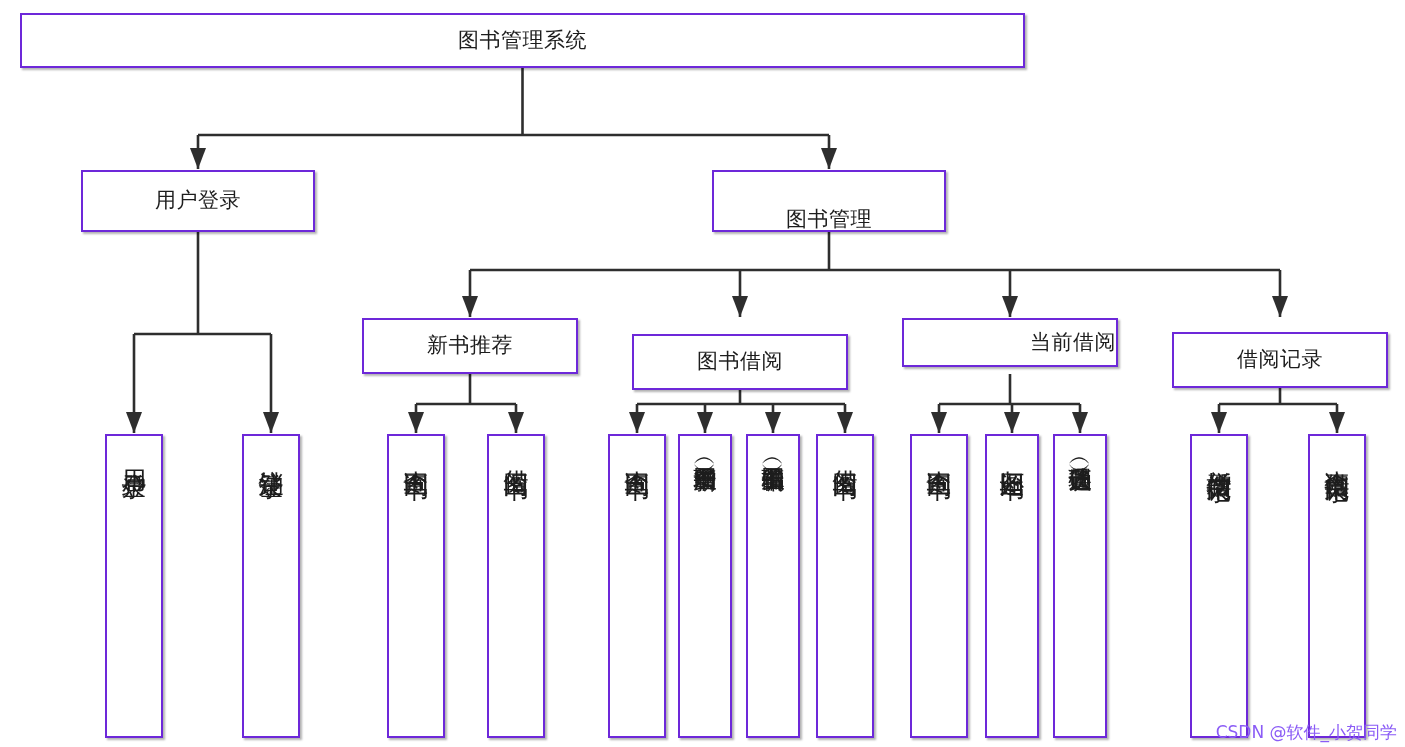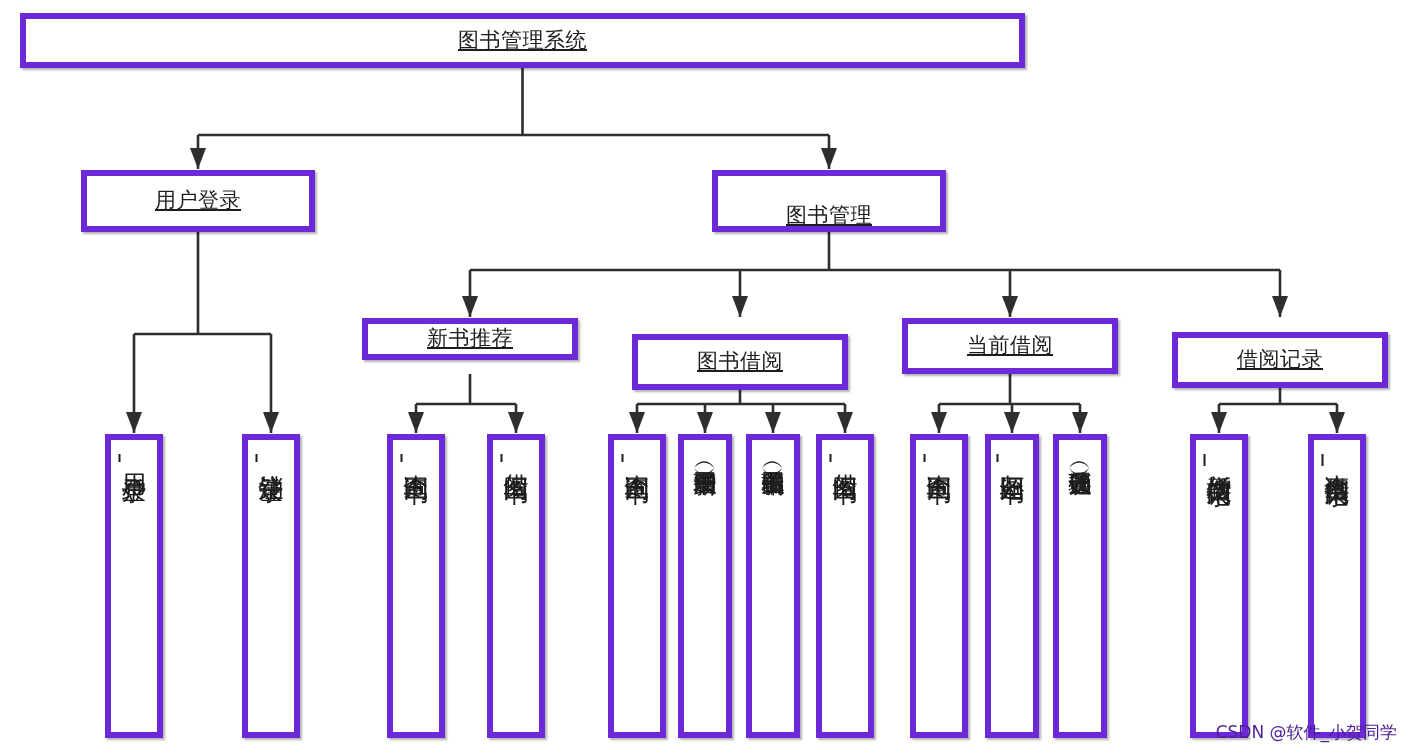--- a/index.html
+++ b/index.html
@@ -21,28 +21,27 @@
     position: absolute;
     left: 0;
     top: 0;
     width: 1405px;
     height: 747px;
   }
   .node {
     position: absolute;
     box-sizing: border-box;
     background: #ffffff;
-    border: 6px solid #6d28d9;
+    border: 2px solid #6d28d9;
     box-shadow: 2px 2px 2px rgba(0,0,0,0.30);
     display: flex;
     align-items: center;
     justify-content: center;
     color: #1d1d1d;
     z-index: 2;
-    text-decoration: underline;
   }
   .node .label {
     display: block;
     text-align: center;
     line-height: 1.02;
     white-space: nowrap;
   }
   .node.horizontal .label {
     font-size: 21px;
     letter-spacing: 0.5px;
@@ -60,21 +59,21 @@
   }
   .node.vertical.tight .label {
     font-size: 23px;
     letter-spacing: 0px;
   }
   #watermark {
     position: absolute;
     right: 8px;
     bottom: 3px;
     font-size: 17px;
-    color: #4c1d95;
+    color: #8b5cf6;
     z-index: 5;
     white-space: nowrap;
     font-family: "DejaVu Sans", "Liberation Sans", sans-serif;
   }
 </style>
 </head>
 <body>
 
 <div id="canvas">
   <svg id="edges" viewBox="0 0 1405 747">
@@ -134,27 +133,27 @@
   <div id="nodes">
       <div class="node horizontal" style="left: 20px; top: 13px; width: 1005px; height: 55px;">
         <span class="label">图书管理系统</span>
       </div>
       <div class="node horizontal" style="left: 81px; top: 170px; width: 234px; height: 62px;">
         <span class="label">用户登录</span>
       </div>
       <div class="node horizontal" style="left: 712px; top: 170px; width: 234px; height: 62px; align-items: flex-end;">
         <span class="label">图书管理</span>
       </div>
-      <div class="node horizontal" style="left: 362px; top: 318px; width: 216px; height: 42px;">
+      <div class="node horizontal" style="left: 362px; top: 318px; width: 216px; height: 56px;">
         <span class="label">新书推荐</span>
       </div>
       <div class="node horizontal" style="left: 632px; top: 318px; width: 216px; height: 56px; margin-top: 16px;">
         <span class="label">图书借阅</span>
       </div>
-      <div class="node horizontal" style="left: 902px; top: 318px; width: 216px; height: 56px;">
+      <div class="node horizontal" style="left: 902px; top: 318px; width: 216px; height: 49px; justify-content: flex-end;">
         <span class="label">当前借阅</span>
       </div>
       <div class="node horizontal" style="left: 1172px; top: 332px; width: 216px; height: 56px;">
         <span class="label">借阅记录</span>
       </div>
       <div class="node vertical" style="left: 105px; top: 434px; width: 58px; height: 304px;">
         <span class="label">用户登录</span>
       </div>
       <div class="node vertical" style="left: 242px; top: 434px; width: 58px; height: 304px;">
         <span class="label">注销登录</span>

